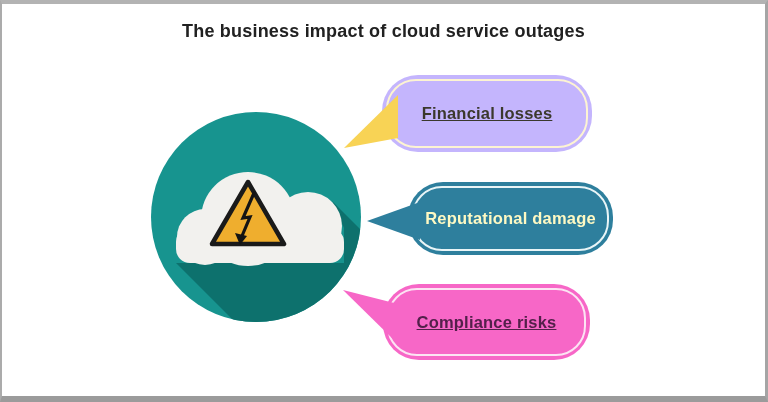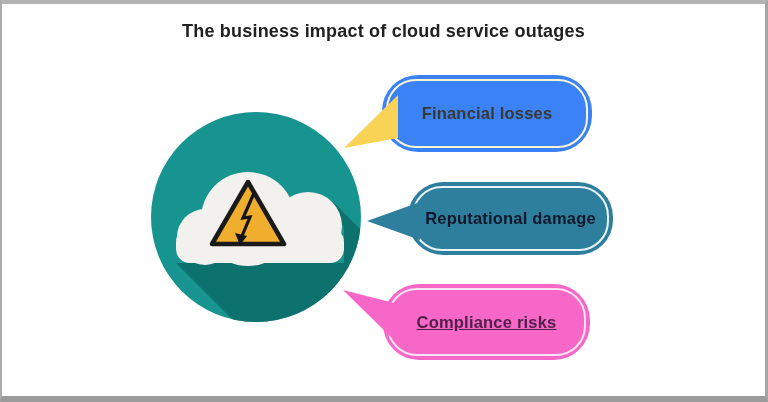--- a/index.html
+++ b/index.html
@@ -82,26 +82,26 @@
       <circle cx="308" cy="226" r="34"></circle>
       <rect x="176" y="228" width="168" height="35" rx="14"></rect>
     </g>
     <g>
       <path d="M248 182 L284 244 L212 244 Z" stroke-width="4.5" stroke-linejoin="round" style="fill: rgb(239, 174, 46); stroke: rgb(26, 26, 26);"></path>
       <path d="M254 193 L243 218 L250 217 L242 236" fill="none" stroke-width="3.2" stroke-linecap="round" style="stroke: rgb(20, 20, 20);"></path>
       <path d="M240 245 L235 233 L247 236 Z" style="fill: rgb(20, 20, 20);"></path>
     </g>
   </svg>
 
-  <div class="bubble financial" style="background: #3b82f6; color: rgb(59, 56, 45);">
+  <div class="bubble financial" style="background: #c4b5fd; color: rgb(59, 56, 45); text-decoration: underline;">
     <div class="ring" style="border-color: rgb(253, 244, 210);"></div>
     <span class="bubble-label">Financial losses</span>
   </div>
 
-  <div class="bubble reputational" style="background: rgb(46, 127, 157); color: #0f172a;">
+  <div class="bubble reputational" style="background: rgb(46, 127, 157); color: #fef9c3;">
     <div class="ring" style="border-color: rgb(233, 245, 247);"></div>
     <span class="bubble-label">Reputational damage</span>
   </div>
 
   <div class="bubble compliance" style="background: rgb(247, 103, 199); color: rgb(83, 32, 74);">
     <div class="ring" style="border-color: rgb(252, 228, 243);"></div>
     <span class="bubble-label">Compliance risks</span>
   </div>
 
   <svg class="layer tails" viewBox="0 0 768 402" aria-hidden="true">

